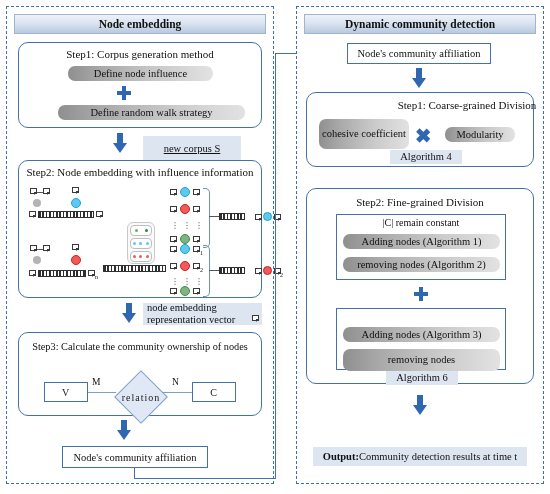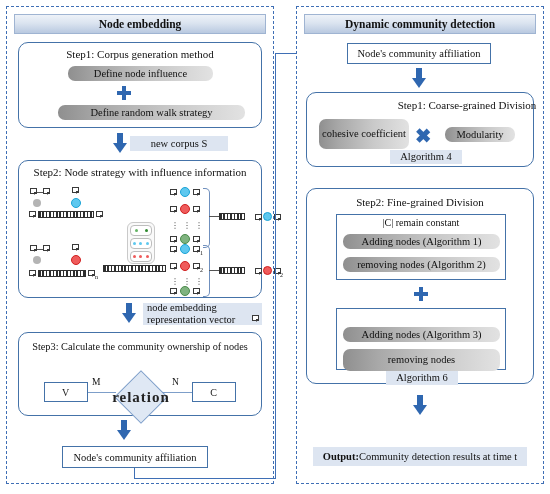--- a/index.html
+++ b/index.html
@@ -68,21 +68,21 @@
   .er-rect{position:absolute;box-sizing:border-box;border:1.2px solid #4472a8;background:#fff;
     display:flex;align-items:center;justify-content:center;font-size:10px;
     font-family:"Liberation Serif",serif;letter-spacing:1px;}
   .er-line{position:absolute;height:1px;background:#7d9ec9;}
   .er-card{position:absolute;font-size:9.5px;color:#111;}
   .diamond{position:absolute;}
   .diamond .d-shape{position:absolute;inset:0;background:#dfe8f4;
     border:1px solid #7d9ec9;
     transform:rotate(45deg);}
   .diamond .d-text{position:absolute;inset:0;display:flex;align-items:center;
-    justify-content:center;font-size:15px;letter-spacing:1px;color:#222;font-weight:bold;}
+    justify-content:center;font-size:10px;letter-spacing:1px;color:#222;}
 
   
   .conn{position:absolute;background:#3f6fb5;}
   .conn-arrow{position:absolute;width:0;height:0;
     border-top:4px solid transparent;border-bottom:4px solid transparent;
     border-left:6px solid #3f6fb5;}
 
   
   .ill{position:absolute;}
   .nodeglyph{position:absolute;width:7px;height:8px;}
@@ -121,24 +121,24 @@
   <div class="step-box" style="left:18px;top:42px;width:244px;height:86px;"></div>
   <div class="step-label" style="left:18px;top:48px;width:244px;">Step1: Corpus generation method</div>
   <div class="gray-pill" style="left:68px;top:66px;width:145px;height:15px;">Define node influence</div>
   <div class="plus" style="left:117px;top:86px;width:14px;height:14px;"></div>
   <div class="gray-pill" style="left:58px;top:105px;width:187px;height:15px;">Define random walk strategy</div>
 
   <div class="arrow-down" style="left:113px;top:133px;width:14px;height:20px;">
     <div class="shaft"></div>
       <div class="head"></div>
     </div>
-  <div class="blue-label" style="left:130px;top:136px;width:98px;height:15px;">new corpus S</div>
+  <div class="blue-label" style="left:143px;top:136px;width:98px;height:25px;text-decoration:underline;">new corpus S</div>
 
   <div class="step-box" style="left:18px;top:160px;width:244px;height:138px;"></div>
-  <div class="step-label" style="left:18px;top:166px;width:244px;">Step2: Node strategy with influence information</div>
+  <div class="step-label" style="left:18px;top:166px;width:244px;">Step2: Node embedding with influence information</div>
 
   <div class="ill">
 
     <div class="nodeglyph" style="left:30px;top:188px;"></div>
     <div class="lnk" style="left:37px;top:192px;width:6px;"></div>
     <div class="nodeglyph" style="left:43px;top:188px;"></div>
     <div class="nodeglyph" style="left:72px;top:187px;"></div>
     <div class="circ c-gray" style="left:33px;top:199px;width:8px;height:8px;"></div>
     <div class="circ c-cyan" style="left:71px;top:198px;width:10px;height:10px;"></div>
     <div class="nodeglyph" style="left:29px;top:211px;"></div>

